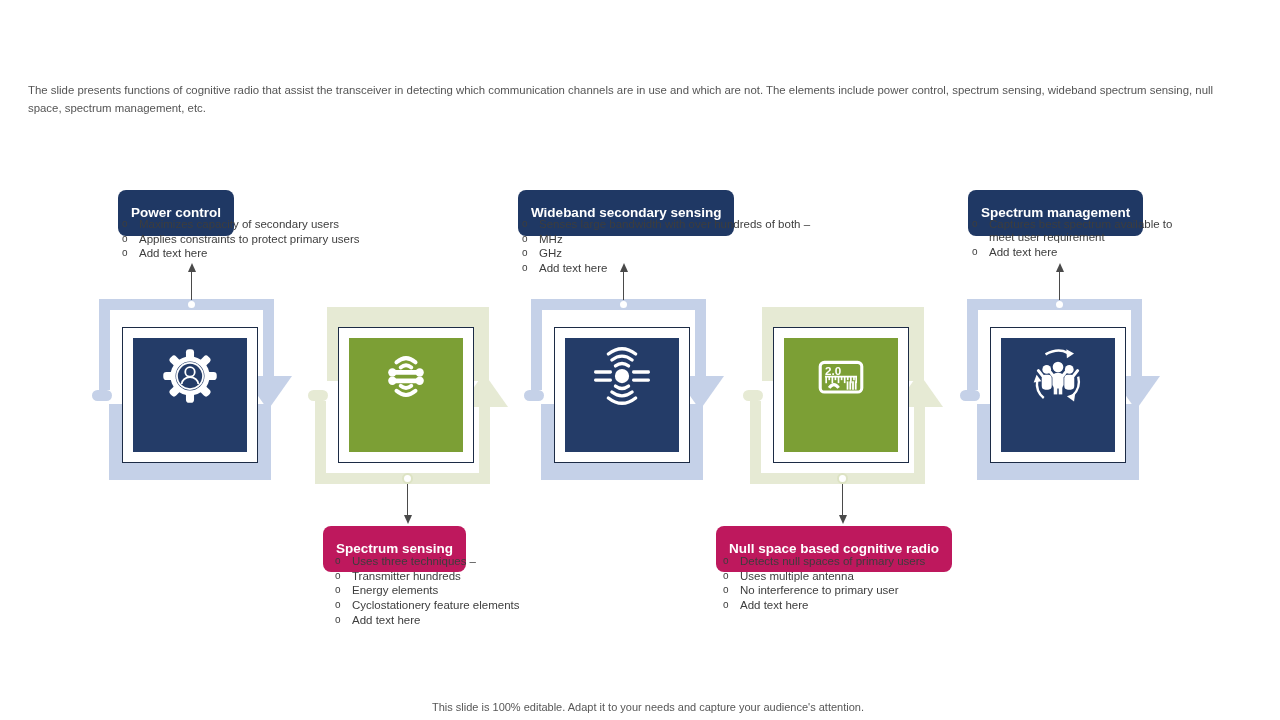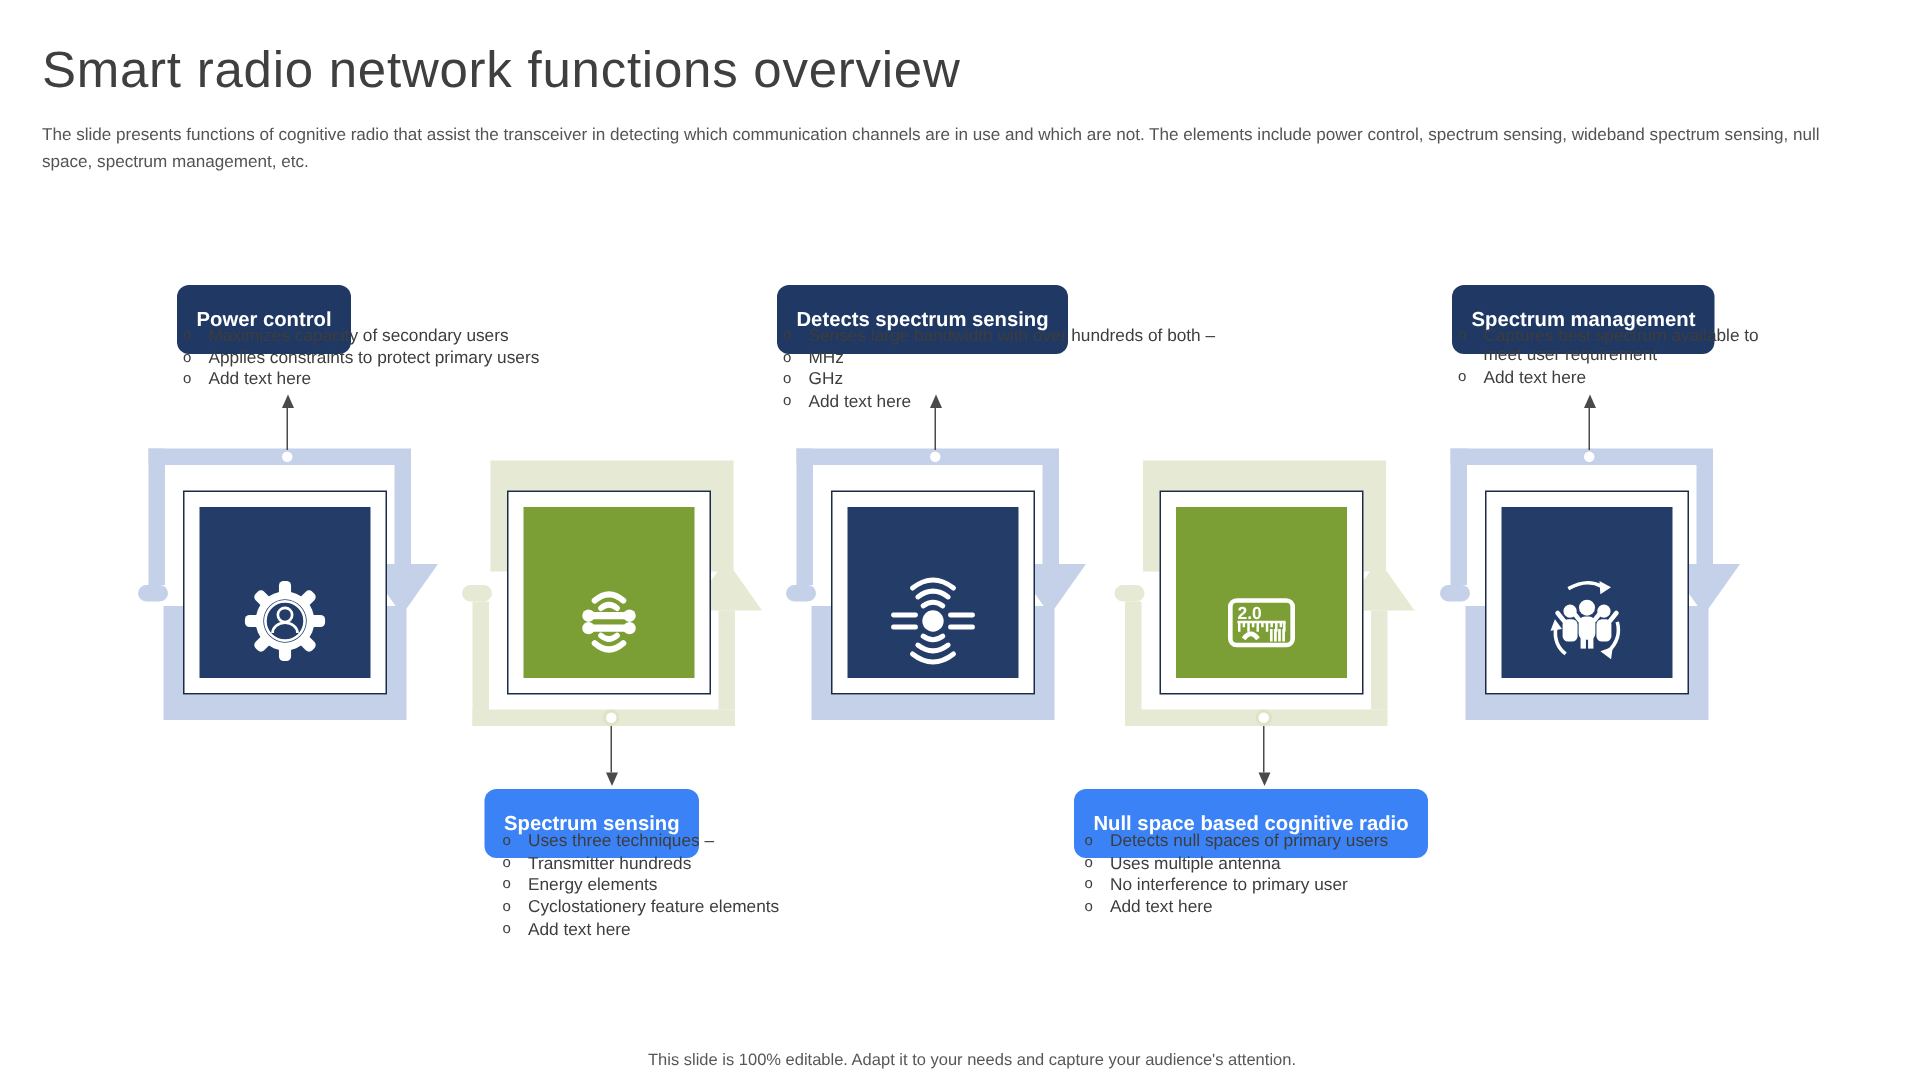--- a/index.html
+++ b/index.html
@@ -30,48 +30,47 @@
   .tri-up{position:absolute;width:0;height:0;
     border-left:24px solid transparent;border-right:24px solid transparent;
     border-bottom:34px solid #E6EAD4;}
   .offset-rect{position:absolute;}
   .offset-rect.blue{background:#C5D1E8;}
   .offset-rect.green{background:#E6EAD4;}
   .white-box{
     position:absolute;width:134px;height:134px;background:#fff;border:1px solid #1c2b45;
     display:flex;align-items:center;justify-content:center;
   }
-  .icon-square{width:114px;height:114px;display:flex;align-items:flex-end;justify-content:center;}
+  .icon-square{width:114px;height:114px;display:flex;align-items:flex-start;justify-content:center;}
   .icon-square.navy{background:#243C68;}
   .icon-square.greensq{background:#7C9F35;}
   .node{position:absolute;width:7px;height:7px;border-radius:50%;background:#fff;border:2px solid #C5D1E8;}
   .node.green{border-color:#dde3c4;}
   .conn-line{position:absolute;width:1px;background:#4a4a4a;}
   .conn-arrow-up{position:absolute;width:0;height:0;
     border-left:4px solid transparent;border-right:4px solid transparent;border-bottom:9px solid #4a4a4a;}
   .conn-arrow-down{position:absolute;width:0;height:0;
     border-left:4px solid transparent;border-right:4px solid transparent;border-top:9px solid #4a4a4a;}
   
   .header-pill{
     position:absolute;height:22px;line-height:22px;padding:12px 13px;border-radius:8px;
     color:#ffffff;font-weight:bold;font-size:13.5px;white-space:nowrap;
   }
   .header-pill.navy{background:#1F3864;}
-  .header-pill.greenp{background:#3b82f6;}
+  .header-pill.greenp{background:#be185d;}
   .bullets{position:absolute;list-style:none;margin:0;padding:0;font-size:11.5px;color:#3d3d3d;}
   .bullets li{display:flex;line-height:1.15;margin-bottom:1.5px;}
   .bullets .marker{flex:0 0 17px;width:17px;font-size:10px;padding-left:2px;color:#3d3d3d;}
   svg text{font-family:"Liberation Sans",sans-serif;}
 </style>
 </head>
 <body>
 
 <div class="slide">
 
-  <h1 class="title">Smart radio network functions overview</h1>
   <p class="description">The slide presents functions of cognitive radio that assist the transceiver in detecting which communication channels are in use and which are not. The elements include power control, spectrum sensing, wideband spectrum sensing, null space, spectrum management, etc.</p>
 
   <div>
     <div class="startpill" style="left:92px;top:390px"></div>
     <div class="bar" style="left:99px;top:299px;width:11px;height:91px"></div>
     <div class="bar" style="left:99px;top:299px;width:175px;height:11px"></div>
     <div class="bar" style="left:263px;top:310px;width:11px;height:66px"></div>
     <div class="tri-down" style="left:244px;top:376px"></div>
     <div class="offset-rect blue" style="left:109px;top:404px;width:162px;height:76px"></div>
     <div class="white-box" style="left:122px;top:327px">
@@ -194,21 +193,21 @@
             <path d="M26.5 40.5 Q32 44.5 37.5 40.5"></path>
             <path d="M23.5 45.5 Q32 52 40.5 45.5"></path>
             <path d="M20.5 50.5 Q32 59.5 43.5 50.5"></path>
           </g>
         </svg>
       </div>
     </div>
     <div class="node" style="left:618px;top:299px"></div>
     <div class="conn-line" style="left:623px;top:272px;height:28px"></div>
     <div class="conn-arrow-up" style="left:620px;top:263px"></div>
-    <div class="header-pill navy" style="left:518px;top:190px">Detects spectrum sensing</div>
+    <div class="header-pill navy" style="left:518px;top:190px">Wideband secondary sensing</div>
     <ul class="bullets" style="left:520px;top:218px;width:320px">
       <li>
           <span class="marker">o</span>
           <span>Senses large bandwidth with over hundreds of both –</span>
         </li>
       <li>
           <span class="marker">o</span>
           <span>MHz</span>
         </li>
       <li>

